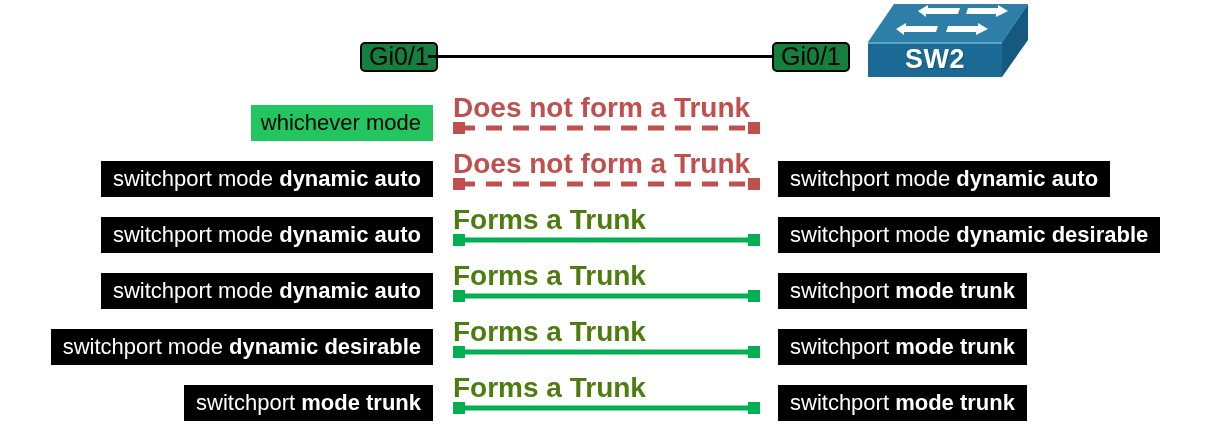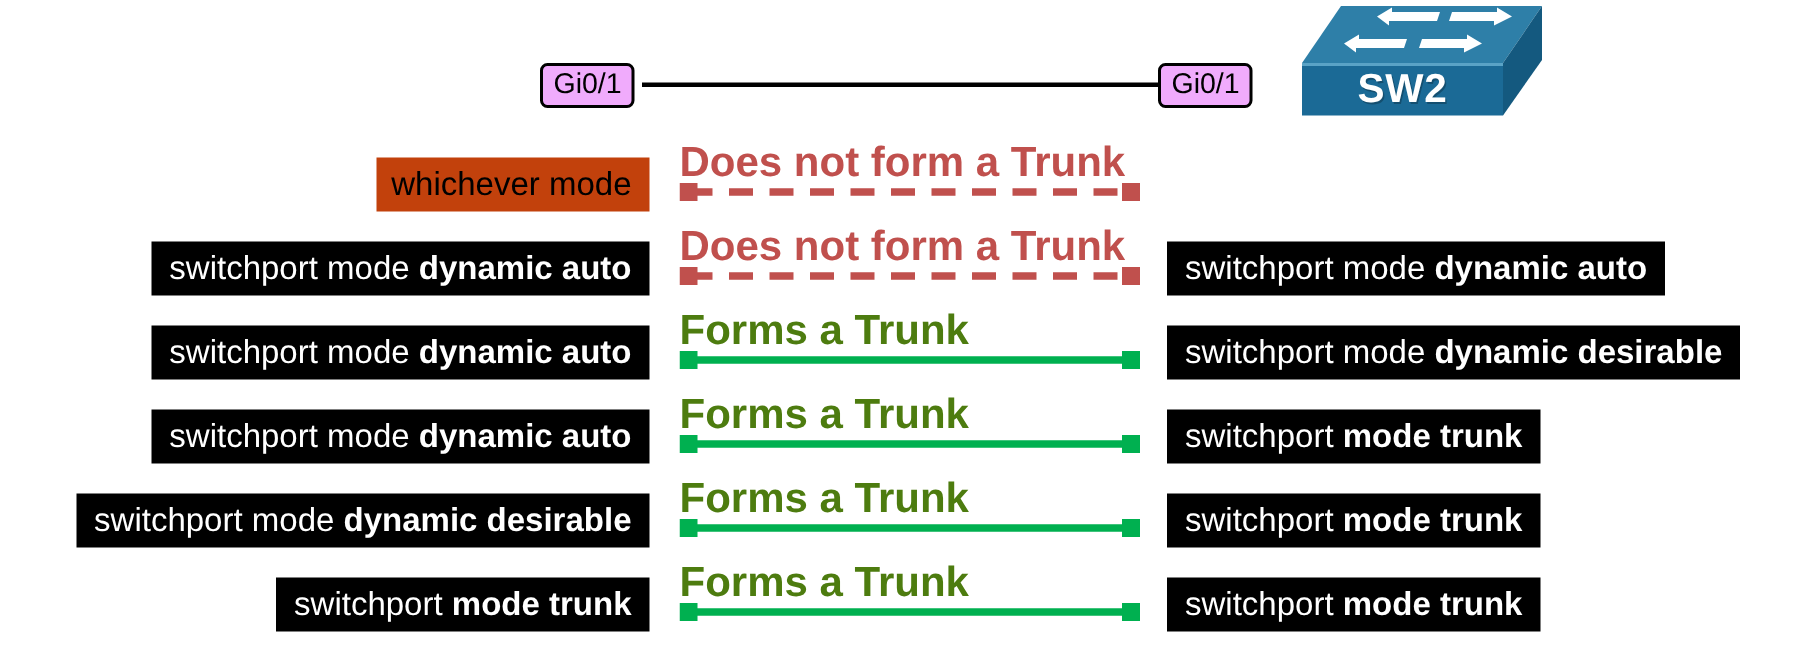--- a/index.html
+++ b/index.html
@@ -48,23 +48,23 @@
   #sw1-node { left: 180px; top: 2px; }
   #sw2-node { left: 868px; top: 2px; }
 
   .iface-box {
     position: absolute;
     top: 42px;
     height: 30px;
     box-sizing: border-box;
     border: 2.5px solid #000000;
     border-radius: 5px;
-    background: #f0abfc;
+    background: #15803d;
     color: #000000;
-    font-size: 19px;
+    font-size: 25px;
     line-height: 25px;
     text-align: center;
     padding: 0 7px;
   }
   #iface-left  { left: 360px; }
   #iface-right { left: 772px; }
 
   #trunk-wire {
     position: absolute;
     left: 428px;
@@ -91,21 +91,21 @@
     height: 36px;
     box-sizing: border-box;
     padding: 0 12px;
     background: #000000;
     color: #ffffff;
     font-size: 22px;
     line-height: 36px;
     white-space: nowrap;
   }
   .cmd-box.accent {
-    background: #c2410c;
+    background: #22c55e;
     color: #000000;
     padding-left: 10px;
   }
   .cmd-box b { font-weight: bold; }
   .cmd-left {
     right: 776px;   
   }
   .cmd-right {
     left: 778px;    
   }

